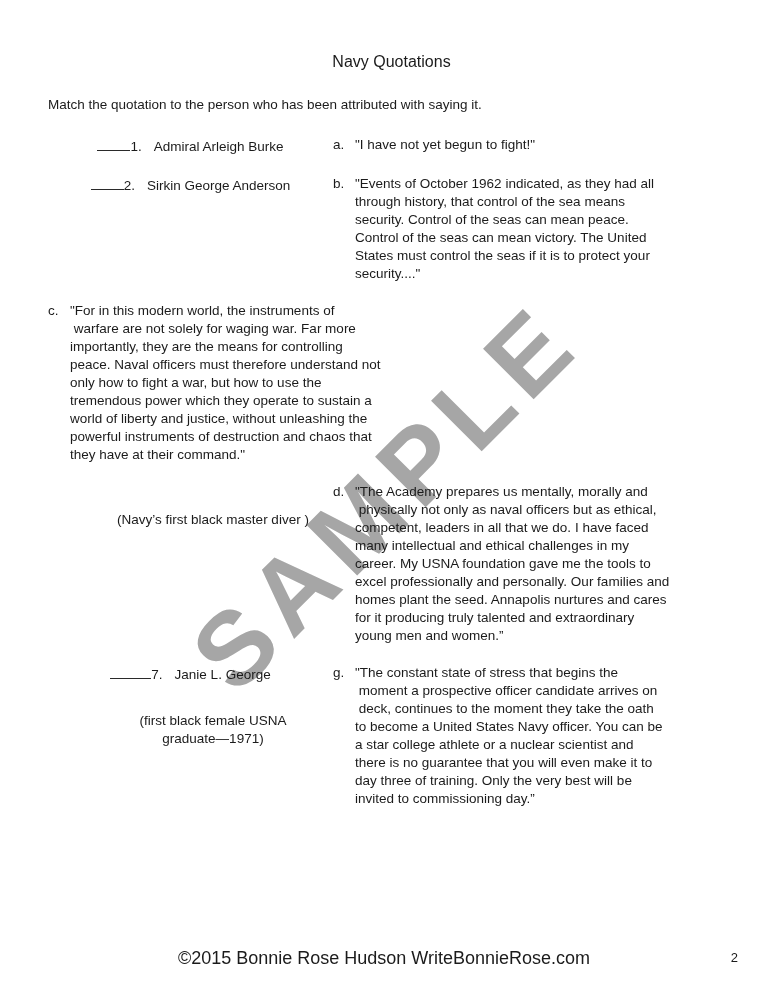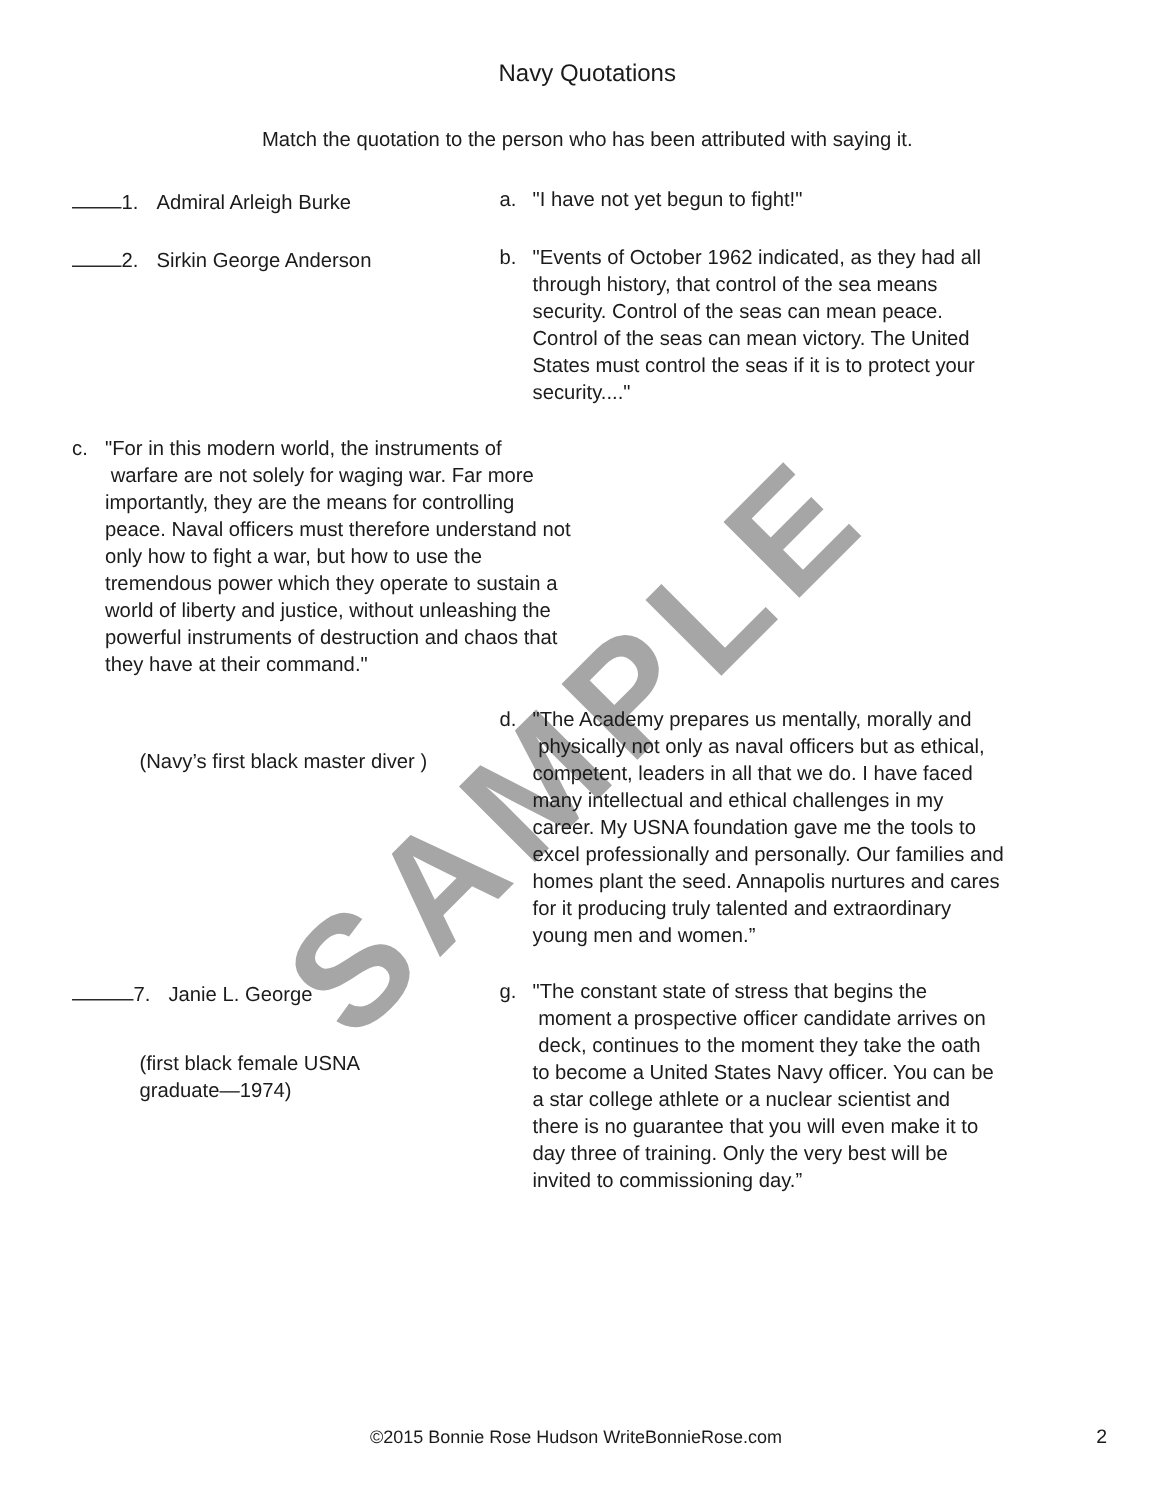--- a/index.html
+++ b/index.html
@@ -23,44 +23,44 @@
     color:#a6a6a6;
     white-space:nowrap;
     z-index:0;
     user-select:none;
   }
   .content { position:relative; z-index:1; padding:0 33px 0 48px; }
   .title {
     text-align:center;
     font-size:16px; font-weight:normal;
     line-height:20px;
-    margin:0; padding-top:40px;
+    margin:0; padding-top:52px;
   }
-  .instructions { margin:24px 0 0 0;text-align:center; }
+  .instructions { margin:24px 0 0 0; }
   .matching { margin-top:22px; }
   .row { display:flex; margin-bottom:19px; }
-  .left { width:285px; flex-shrink:0; }
+  .left { width:285px; flex-shrink:0;text-align:center; }
   .blank {
     display:inline-block;
     height:14px;
     border-bottom:1px solid #2a2a2a;
     vertical-align:baseline;
   }
   .blank-s { width:33px; }
   .blank-l { width:41px; }
   .num { margin-right:12px; }
   .note { padding-left:45px; white-space:pre-line;margin-top:28px; }
   .right { display:flex; flex:1; }
   .letter { width:22px; flex-shrink:0; }
   .quote { white-space:pre-wrap; max-width:402px; }
   .footer {
     position:absolute;
     top:949px; left:0; right:0;
     text-align:center;
-    font-size:12px;
+    font-size:18px;
     z-index:1;
   }
   .pagenum {
     position:absolute;
     top:949px; right:30px;
     font-size:13px;
     z-index:1;
   }
 </style>
 </head>
@@ -133,21 +133,21 @@
 young men and women.”</div>
         </div>
       </div>
 
 
 
       <div class="row">
         <div class="left">
           <div><span class="blank blank-l"></span><span class="num">7.</span><span>Janie L. George</span></div>
           <div class="note">(first black female USNA
-graduate—1974)</div>
+graduate—1971)</div>
         </div>
         <div class="right">
           <span class="letter">g.</span>
           <div class="quote">"The constant state of stress that begins the
  moment a prospective officer candidate arrives on
  deck, continues to the moment they take the oath
 to become a United States Navy officer. You can be
 a star college athlete or a nuclear scientist and
 there is no guarantee that you will even make it to
 day three of training. Only the very best will be

